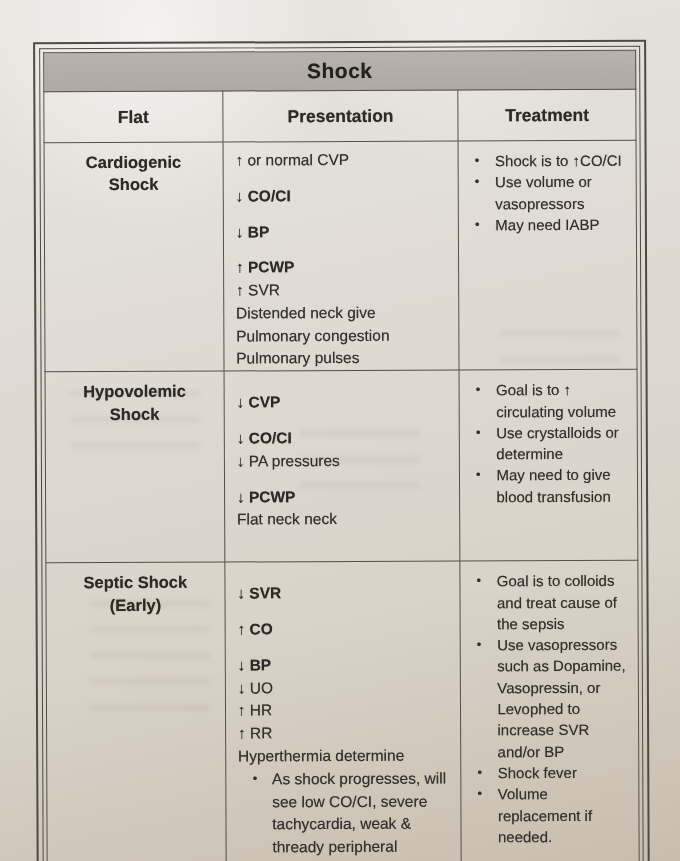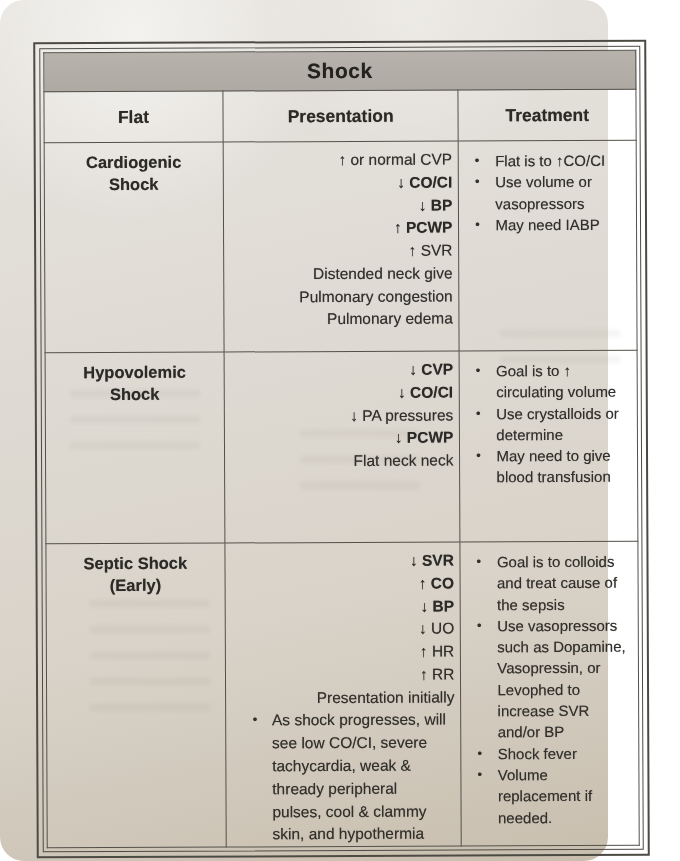--- a/index.html
+++ b/index.html
@@ -2,27 +2,26 @@
 <html><head>
 <meta charset="utf-8">
 <style>
   html,body{margin:0;padding:0;}
   body{
     width:680px;height:861px;
     font-family:"Liberation Sans","DejaVu Sans",sans-serif;
     overflow:hidden;
   }
   .photo{
-    position:relative;width:608px;height:861px;
+    position:relative;width:680px;height:861px;
     background:
       radial-gradient(circle at 22% 4%, rgba(255,255,255,0.55), rgba(255,255,255,0) 20%),
       radial-gradient(circle at 68% 2%, rgba(255,255,255,0.30), rgba(255,255,255,0) 16%),
       radial-gradient(120% 105% at 50% 42%, rgba(0,0,0,0) 68%, rgba(96,84,64,0.20) 100%),
       linear-gradient(168deg,#e7e4df 0%, #dfdbd4 38%, #d9d3c9 68%, #c8beae 100%);
-    border-radius: 24px;
   }
   
   .smudge{position:absolute;opacity:0.06;filter:blur(2px);pointer-events:none;
     background:repeating-linear-gradient(180deg,#5a544a 0 7px,transparent 7px 26px);}
   .sm1{left:70px;top:390px;width:130px;height:60px;}
   .sm2{left:90px;top:600px;width:120px;height:120px;}
   .sm3{left:500px;top:330px;width:120px;height:40px;}
   .sm4{left:300px;top:430px;width:120px;height:60px;}
 
   .table-pos{
@@ -41,22 +40,22 @@
   .title-cell{
     height:38px;text-align:center;vertical-align:middle;
     background:linear-gradient(180deg,#b7b3ac,#aeaaa3);
     font-size:21px;font-weight:bold;letter-spacing:0.5px;color:#23221f;
   }
   th{height:50px;vertical-align:middle;text-align:center;
      font-size:17.5px;font-weight:bold;color:#2b2a26;}
   .r1 td{height:200px;} .r2 td{height:181px;} .r3 td{height:265px;}
   .type-cell{text-align:center;padding-top:8px;font-weight:bold;font-size:16.5px;line-height:1.35;color:#2b2a26;}
   .pres-cell{padding:7px 6px 0 12px;font-size:15.5px;line-height:1.47;}
-  .pres-line{white-space:nowrap;text-align:right;}
-  .pres-line.b{font-weight:bold;color:#2b2a26;}
+  .pres-line{white-space:nowrap;}
+  .pres-line.b{font-weight:bold;color:#2b2a26;margin-top:13px;}
   .treat-cell{padding:9px 6px 0 0;font-size:15px;line-height:1.42;}
   .bullet-row{display:flex;align-items:flex-start;}
   .bullet-row .dot{width:36px;min-width:36px;text-align:center;font-size:13px;line-height:1.6;}
   .bullet-row .bt{flex:1;padding-right:6px;}
   .pres-bullets .dot{width:34px;min-width:34px;}
   .txt-soft{text-shadow:0 0 0.7px rgba(44,42,38,0.55);}
 </style>
 </head>
 <body>
 
@@ -93,26 +92,26 @@
               <div>Shock</div>
             </td>
             <td class="pres-cell">
               <div class="pres-line">↑ or normal CVP</div>
               <div class="pres-line b">↓ CO/CI</div>
               <div class="pres-line b">↓ BP</div>
               <div class="pres-line b">↑ PCWP</div>
               <div class="pres-line">↑ SVR</div>
               <div class="pres-line">Distended neck give</div>
               <div class="pres-line">Pulmonary congestion</div>
-              <div class="pres-line">Pulmonary edema</div>
+              <div class="pres-line">Pulmonary pulses</div>
             </td>
             <td class="treat-cell">
               <div class="bullet-row">
                 <span class="dot">•</span>
-                <span class="bt">Flat is to ↑CO/CI</span>
+                <span class="bt">Shock is to ↑CO/CI</span>
               </div>
               <div class="bullet-row">
                 <span class="dot">•</span>
                 <span class="bt">Use volume or vasopressors</span>
               </div>
               <div class="bullet-row">
                 <span class="dot">•</span>
                 <span class="bt">May need IABP</span>
               </div>
             </td>
@@ -151,21 +150,21 @@
               <div>Septic Shock</div>
               <div>(Early)</div>
             </td>
             <td class="pres-cell">
               <div class="pres-line b">↓ SVR</div>
               <div class="pres-line b">↑ CO</div>
               <div class="pres-line b">↓ BP</div>
               <div class="pres-line">↓ UO</div>
               <div class="pres-line">↑ HR</div>
               <div class="pres-line">↑ RR</div>
-              <div class="pres-line">Presentation initially</div>
+              <div class="pres-line">Hyperthermia determine</div>
               <div class="bullet-row pres-bullets">
                 <span class="dot">•</span>
                 <span class="bt">As shock progresses, will see low CO/CI, severe tachycardia, weak &amp; thready peripheral pulses, cool &amp; clammy skin, and hypothermia</span>
               </div>
             </td>
             <td class="treat-cell">
               <div class="bullet-row">
                 <span class="dot">•</span>
                 <span class="bt">Goal is to colloids and treat cause of the sepsis</span>
               </div>

